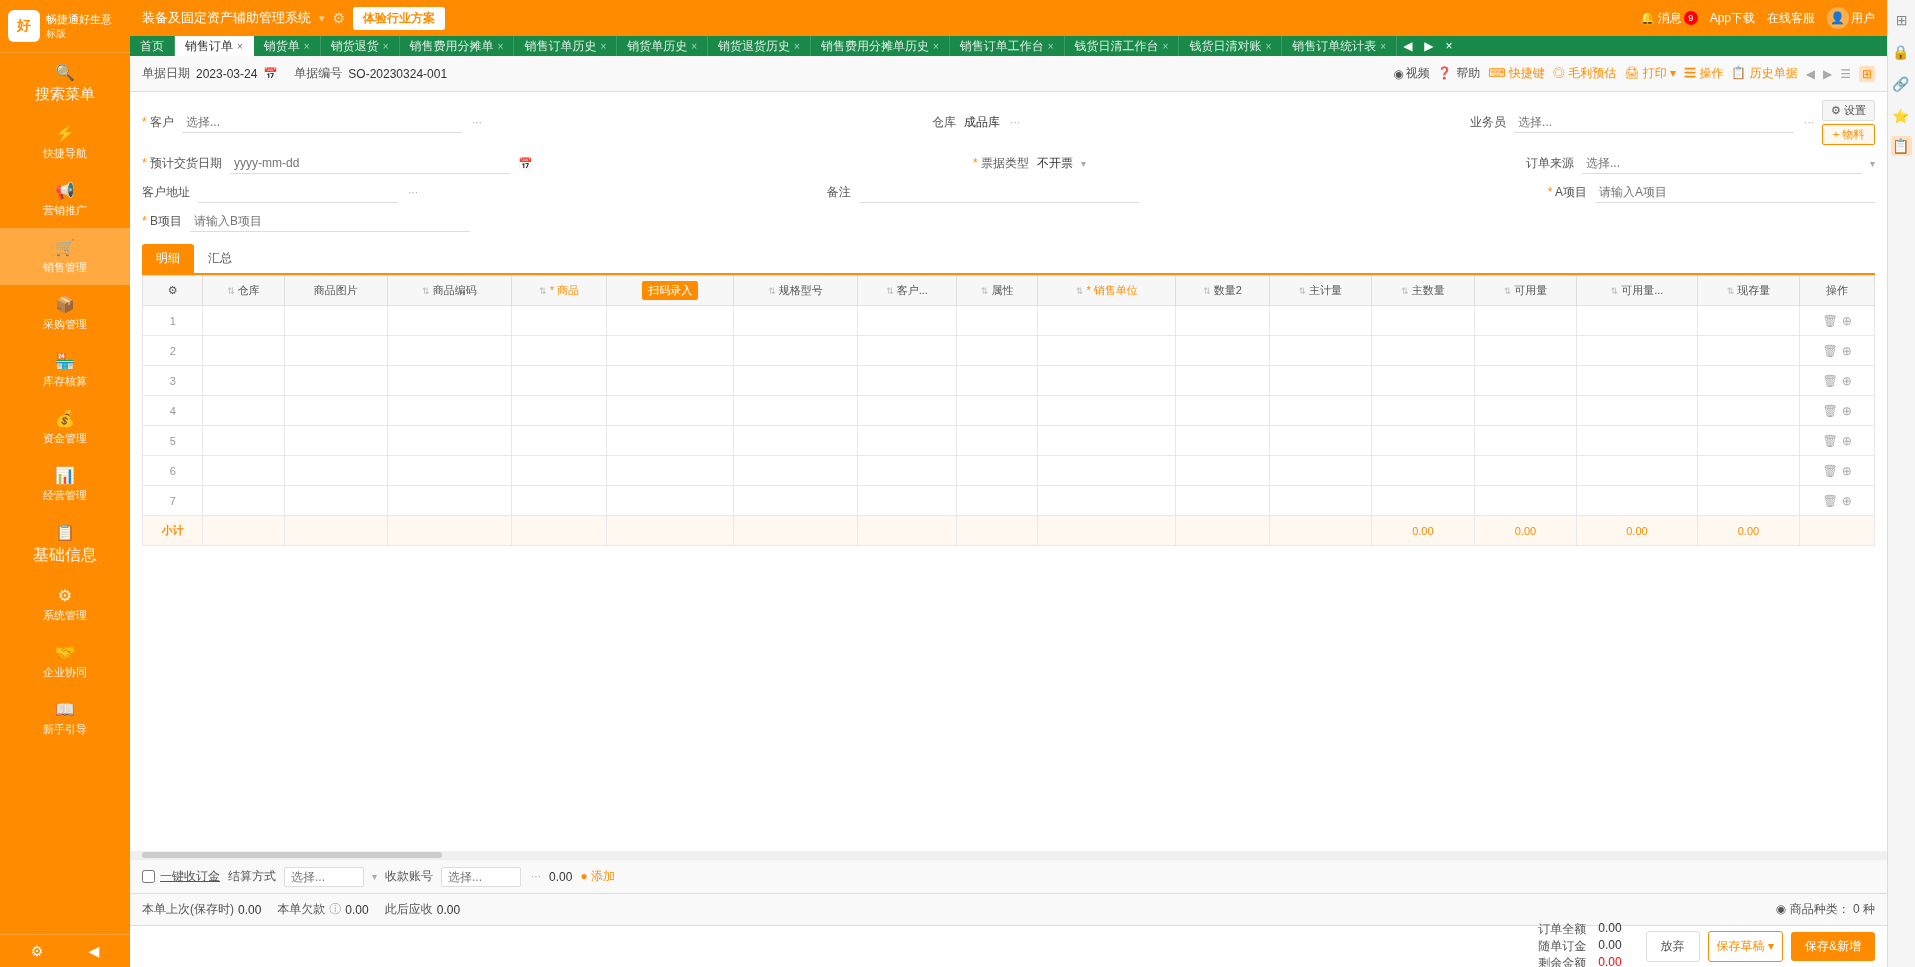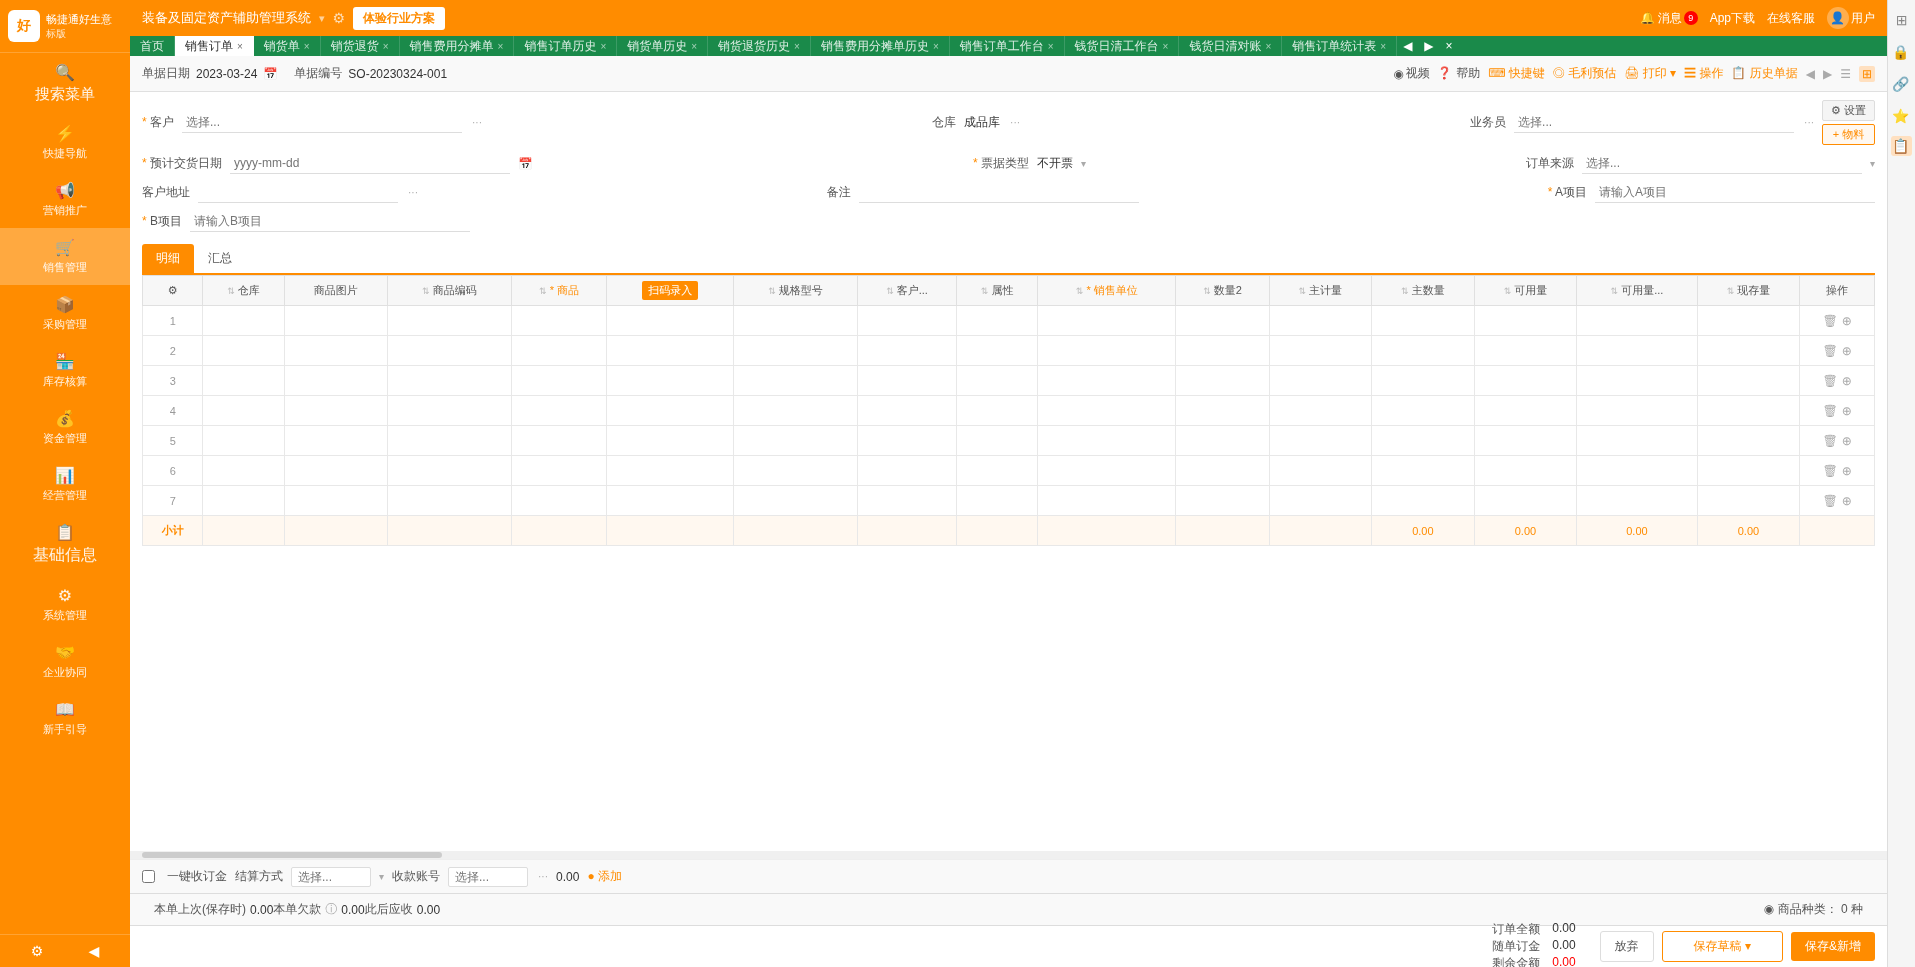--- a/index.html
+++ b/index.html
@@ -134,21 +134,21 @@
     .subtotal-row td { background: #fff8f0; font-weight: 500; }
     .subtotal-val { color: #ff8c00; }
 
     
     .act-icons { display: flex; gap: 4px; justify-content: center; }
     .act-icon { color: #aaa; cursor: pointer; font-size: 12px; }
 
     
     .footer {
       height: 32px; background: #f9f9f9; border-top: 1px solid #ddd;
-      display: flex; align-items: center; padding: 0 24px; gap: 0; font-size: 12px;
+      display: flex; align-items: center; padding: 0 12px; gap: 16px; font-size: 12px;
     }
     .footer-field { display: flex; align-items: center; gap: 4px; color: #555; }
     .footer-val { color: #333; }
 
     
     .bottom-bar {
       height: 42px; background: white; border-top: 1px solid #ddd;
       display: flex; align-items: center; justify-content: space-between;
       padding: 0 12px;
     }
@@ -158,21 +158,21 @@
     .order-summary div { display: flex; justify-content: space-between; gap: 12px; }
     .sum-val { color: #333; }
     .sum-val.red { color: red; }
 
     .btn-discard {
       border: 1px solid #ddd; background: white; color: #555;
       padding: 6px 14px; border-radius: 3px; cursor: pointer; font-size: 12px;
     }
     .btn-save-draft {
       border: 1px solid #ff8c00; background: white; color: #ff8c00;
-      padding: 6px 31px; border-radius: 3px; cursor: pointer; font-size: 12px;
+      padding: 6px 8px; border-radius: 3px; cursor: pointer; font-size: 12px;
     }
     .btn-save-new {
       background: #ff8c00; color: white; border: none;
       padding: 6px 14px; border-radius: 3px; cursor: pointer; font-size: 12px;
     }
 
     
     ::-webkit-scrollbar { width: 4px; height: 4px; }
     ::-webkit-scrollbar-thumb { background: #ccc; border-radius: 2px; }
 
@@ -182,21 +182,21 @@
       display: flex; flex-direction: column; align-items: center; gap: 8px; padding: 8px 0;
     }
     .right-icon { font-size: 14px; color: #888; cursor: pointer; padding: 4px; }
     .right-icon.active { color: #ff8c00; }
 
     
     .payment-row {
       height: 34px; background: #f9f9f9; border-top: 1px solid #eee;
       display: flex; align-items: center; padding: 0 12px; gap: 8px; font-size: 12px;
     }
-    .checkbox-label { display: flex; gap: 12px; color: #555; }
+    .checkbox-label { display: flex; gap: 5px; color: #555; text-decoration: underline; }
 
     .scroll-track {
       height: 8px; background: #f0f0f0; display: flex; align-items: center; padding: 0 12px;
     }
     .scroll-thumb {
       width: 300px; height: 6px; background: #ccc; border-radius: 3px;
     }
 
     .table-container { 
       flex: 1;

